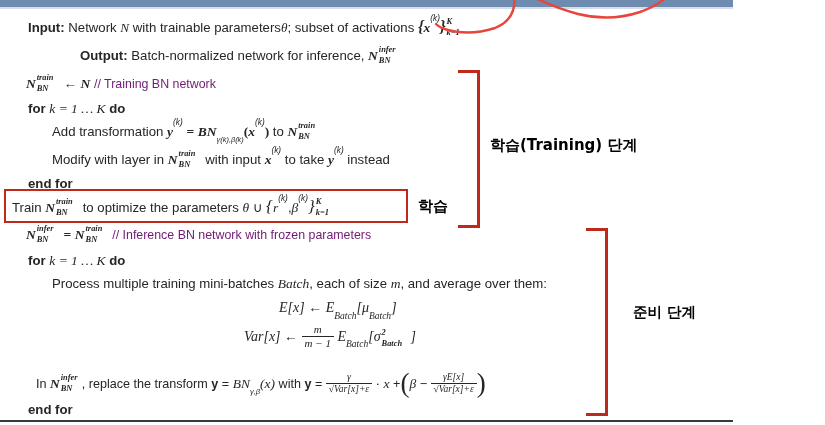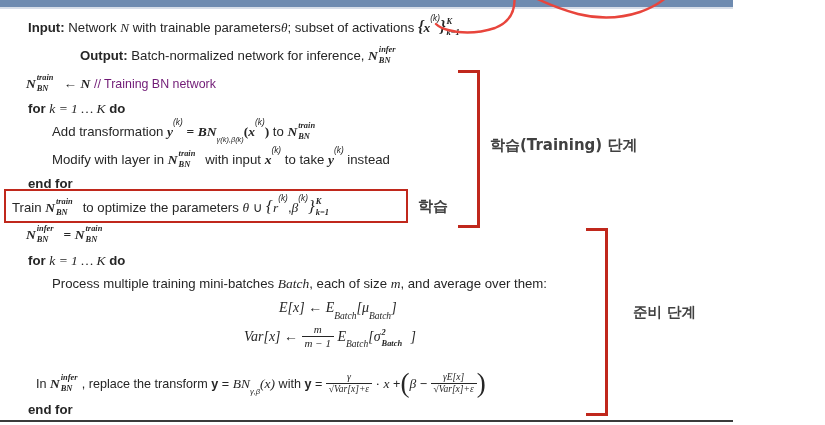--- a/index.html
+++ b/index.html
@@ -37,21 +37,21 @@
   .stkpad{display:inline-block;}
 
   
   .frac{display:inline-block;vertical-align:middle;text-align:center;position:relative;top:-1px;}
   .frac .num{display:block;font-size:11px;padding:0 3px;line-height:1.05;}
   .frac .den{display:block;font-size:11px;padding:0 3px;border-top:1.2px solid #262626;line-height:1.15;}
   .bigparen{font-size:27px;font-family:"Liberation Serif",serif;vertical-align:middle;position:relative;top:-1px;font-weight:300;}
 
   
   .redbox{position:absolute;border:2.2px solid #c0281c;box-sizing:border-box;}
-  .krlabel{position:absolute;color:#404040;font-weight:bold;white-space:nowrap;font-family:"DejaVu Sans","Liberation Sans",sans-serif;}
+  .krlabel{position:absolute;color:#000000;font-weight:bold;white-space:nowrap;font-family:"DejaVu Sans","Liberation Sans",sans-serif;}
   .bracket{position:absolute;}
   .bracket .v{position:absolute;background:#c0281c;}
   .bracket .h{position:absolute;background:#c0281c;}
   svg.squiggle{position:absolute;left:0;top:0;pointer-events:none;}
 </style>
 </head>
 <body>
 
 <div id="slide">
 
@@ -116,20 +116,21 @@
     <span class="mathn">θ</span>
     <span>∪</span>
     <span class="math" style="font-size:17px;font-weight:400;">{</span><span class="mathn">r</span><sup class="s">(k)</sup><span>,</span><span class="mathn">β</span><sup class="s">(k)</sup><span class="math" style="font-size:17px;font-weight:400;">}</span><span class="stk stkpad" style="width:18px;"><i class="up">K</i><i class="dn">k=1</i></span>
   </div>
   <div class="krlabel" style="left:418px;top:197px;font-size:15px;">학습</div>
 
   <div class="ln" style="left:26px;top:227px;">
     <span class="math">N</span><span class="stk stkpad" style="width:24px;"><i class="up">infer</i><i class="dn">BN</i></span>
     <span class="math" style="font-style:normal;">=</span>
     <span class="math">N</span><span class="stk stkpad" style="width:24px;"><i class="up">train</i><i class="dn">BN</i></span>
+    <span class="cmt" style="font-size:12.4px;">// Inference BN network with frozen parameters</span>
   </div>
 
   <div class="ln" style="left:28px;top:253px;">
     <span class="b">for</span>
     <span class="mathn">k = 1 … K</span>
     <span class="b">do</span>
   </div>
 
   <div class="ln" style="left:52px;top:276px;">
     <span>Process multiple training mini-batches</span>

